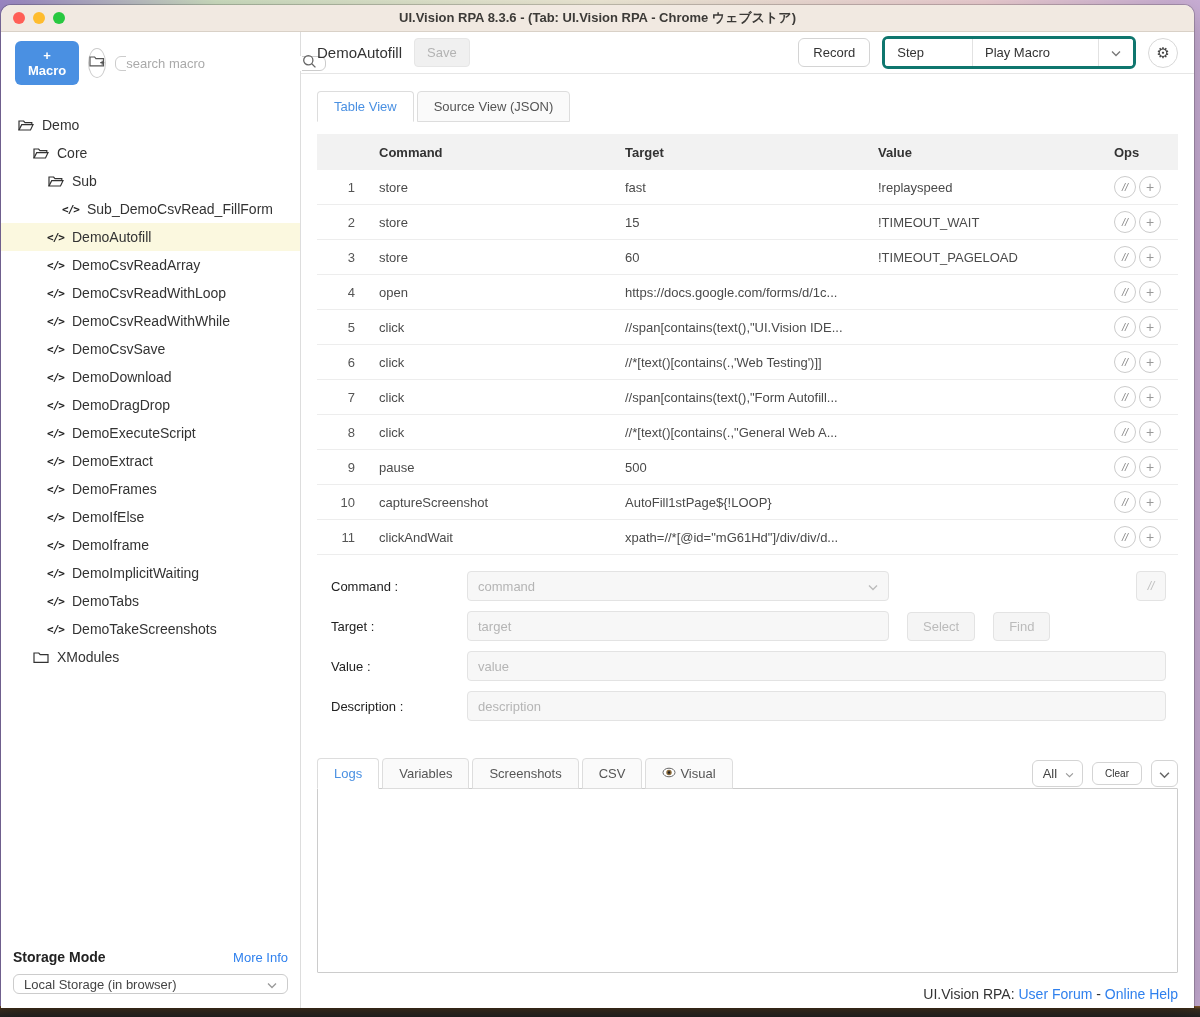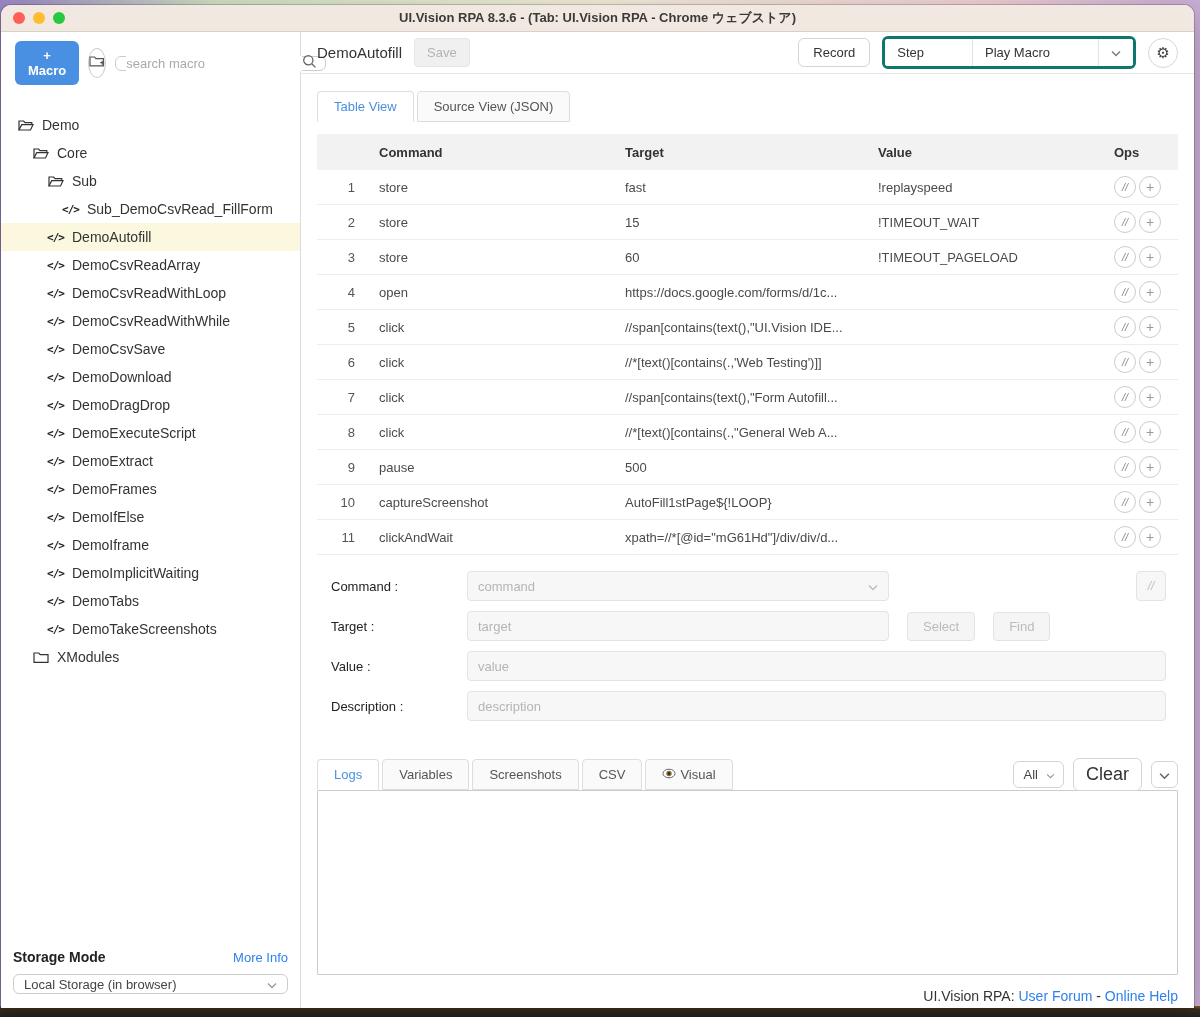--- a/index.html
+++ b/index.html
@@ -105,21 +105,21 @@
   .slash-btn { margin-left:auto; margin-right:12px; width:30px; height:30px; border:1px solid #e3e3e3;
     border-radius:4px; background:#f7f7f7; color:#c0c0c0; font-size:12px; font-style:italic;
     display:flex; align-items:center; justify-content:center; }
 
   
   .logs { margin-top:27px; padding:0 16px; flex:0 0 auto; }
   .log-tabbar { display:flex; align-items:center; }
   .log-right { margin-left:auto; display:flex; align-items:center; gap:9px; }
   .mini-select { height:27px; border:1px solid #d4d4d4; border-radius:6px; background:#fff;
     display:flex; align-items:center; gap:8px; padding:0 8px 0 10px; font-size:13px; color:#444; cursor:pointer; }
-  .btn-clear { background:#fff; border:1px solid #d4d4d4; border-radius:6px; font-size:18px;
+  .btn-clear { background:#fff; border:1px solid #d4d4d4; border-radius:6px; font-size:10px;
     color:#333; padding:5px 12px; cursor:pointer; }
   .btn-collapse { width:27px; height:27px; border:1px solid #d4d4d4; border-radius:6px; background:#fff;
     display:flex; align-items:center; justify-content:center; cursor:pointer; }
   .log-box { border:1px solid #ccc; background:#fff; height:185px; margin-top:-1px; border-radius:1px; }
 
   
   .footer { padding:13px 16px 10px 0; text-align:right; font-size:14px; color:#333; flex:0 0 auto; }
 </style>
 </head>
 <body>

